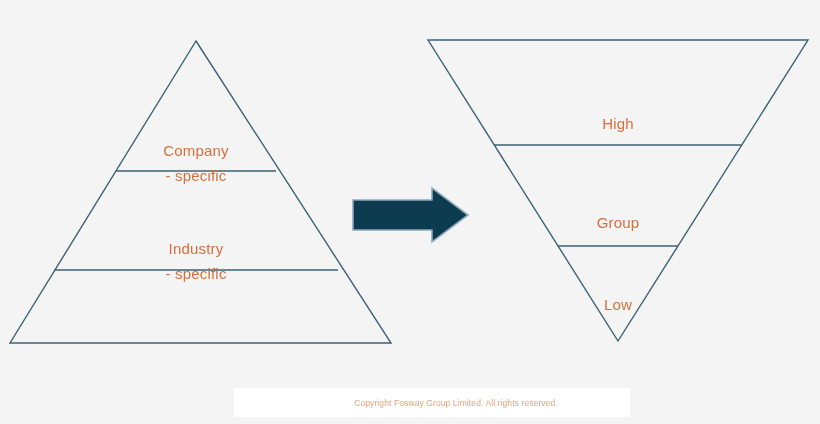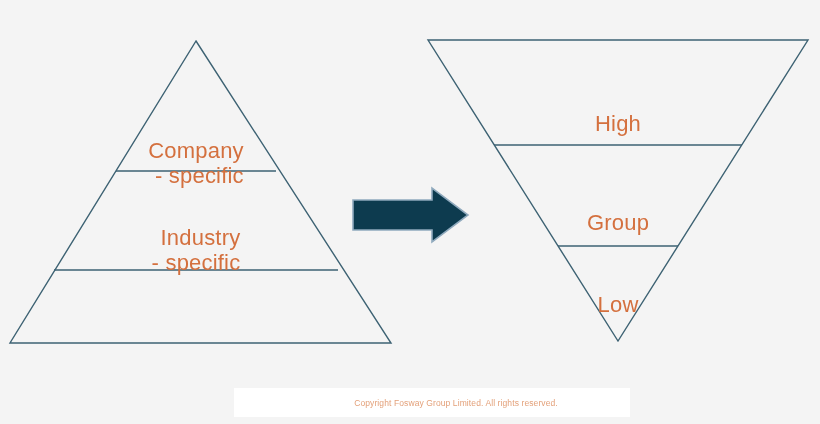--- a/index.html
+++ b/index.html
@@ -43,43 +43,43 @@
     fill: #0d3b4f;
     stroke: #8fa9bd;
     stroke-width: 1.6;
     stroke-linejoin: miter;
   }
   .band-label {
     position: absolute;
     color: #d4703e;
     font-family: "Liberation Sans", sans-serif;
     font-weight: 400;
-    font-size: 22px;
+    font-size: 15px;
     line-height: 25px;
     letter-spacing: 0.2px;
     white-space: pre-line;
     text-align: center;
     pointer-events: none;
   }
   .pyramid-label {
     left: 0;
     width: 392px;
     text-align: center;
   }
   .pyramid-label span {
     display: inline-block;
-    text-align: right;
+    text-align: center;
   }
   .funnel-label {
     left: 428px;
     width: 380px;
     text-align: center;
   }
   #label-company { top: 113px; }
-  #label-industry { top: 200px; }
+  #label-industry { top: 211px; }
   #label-generic  { top: 290px; }
   #label-high     { top: 86px; }
   #label-medium   { top: 185px; }
   #label-low      { top: 267px; }
 
   #copyright-bar {
     position: absolute;
     left: 234px;
     top: 388px;
     width: 396px;

